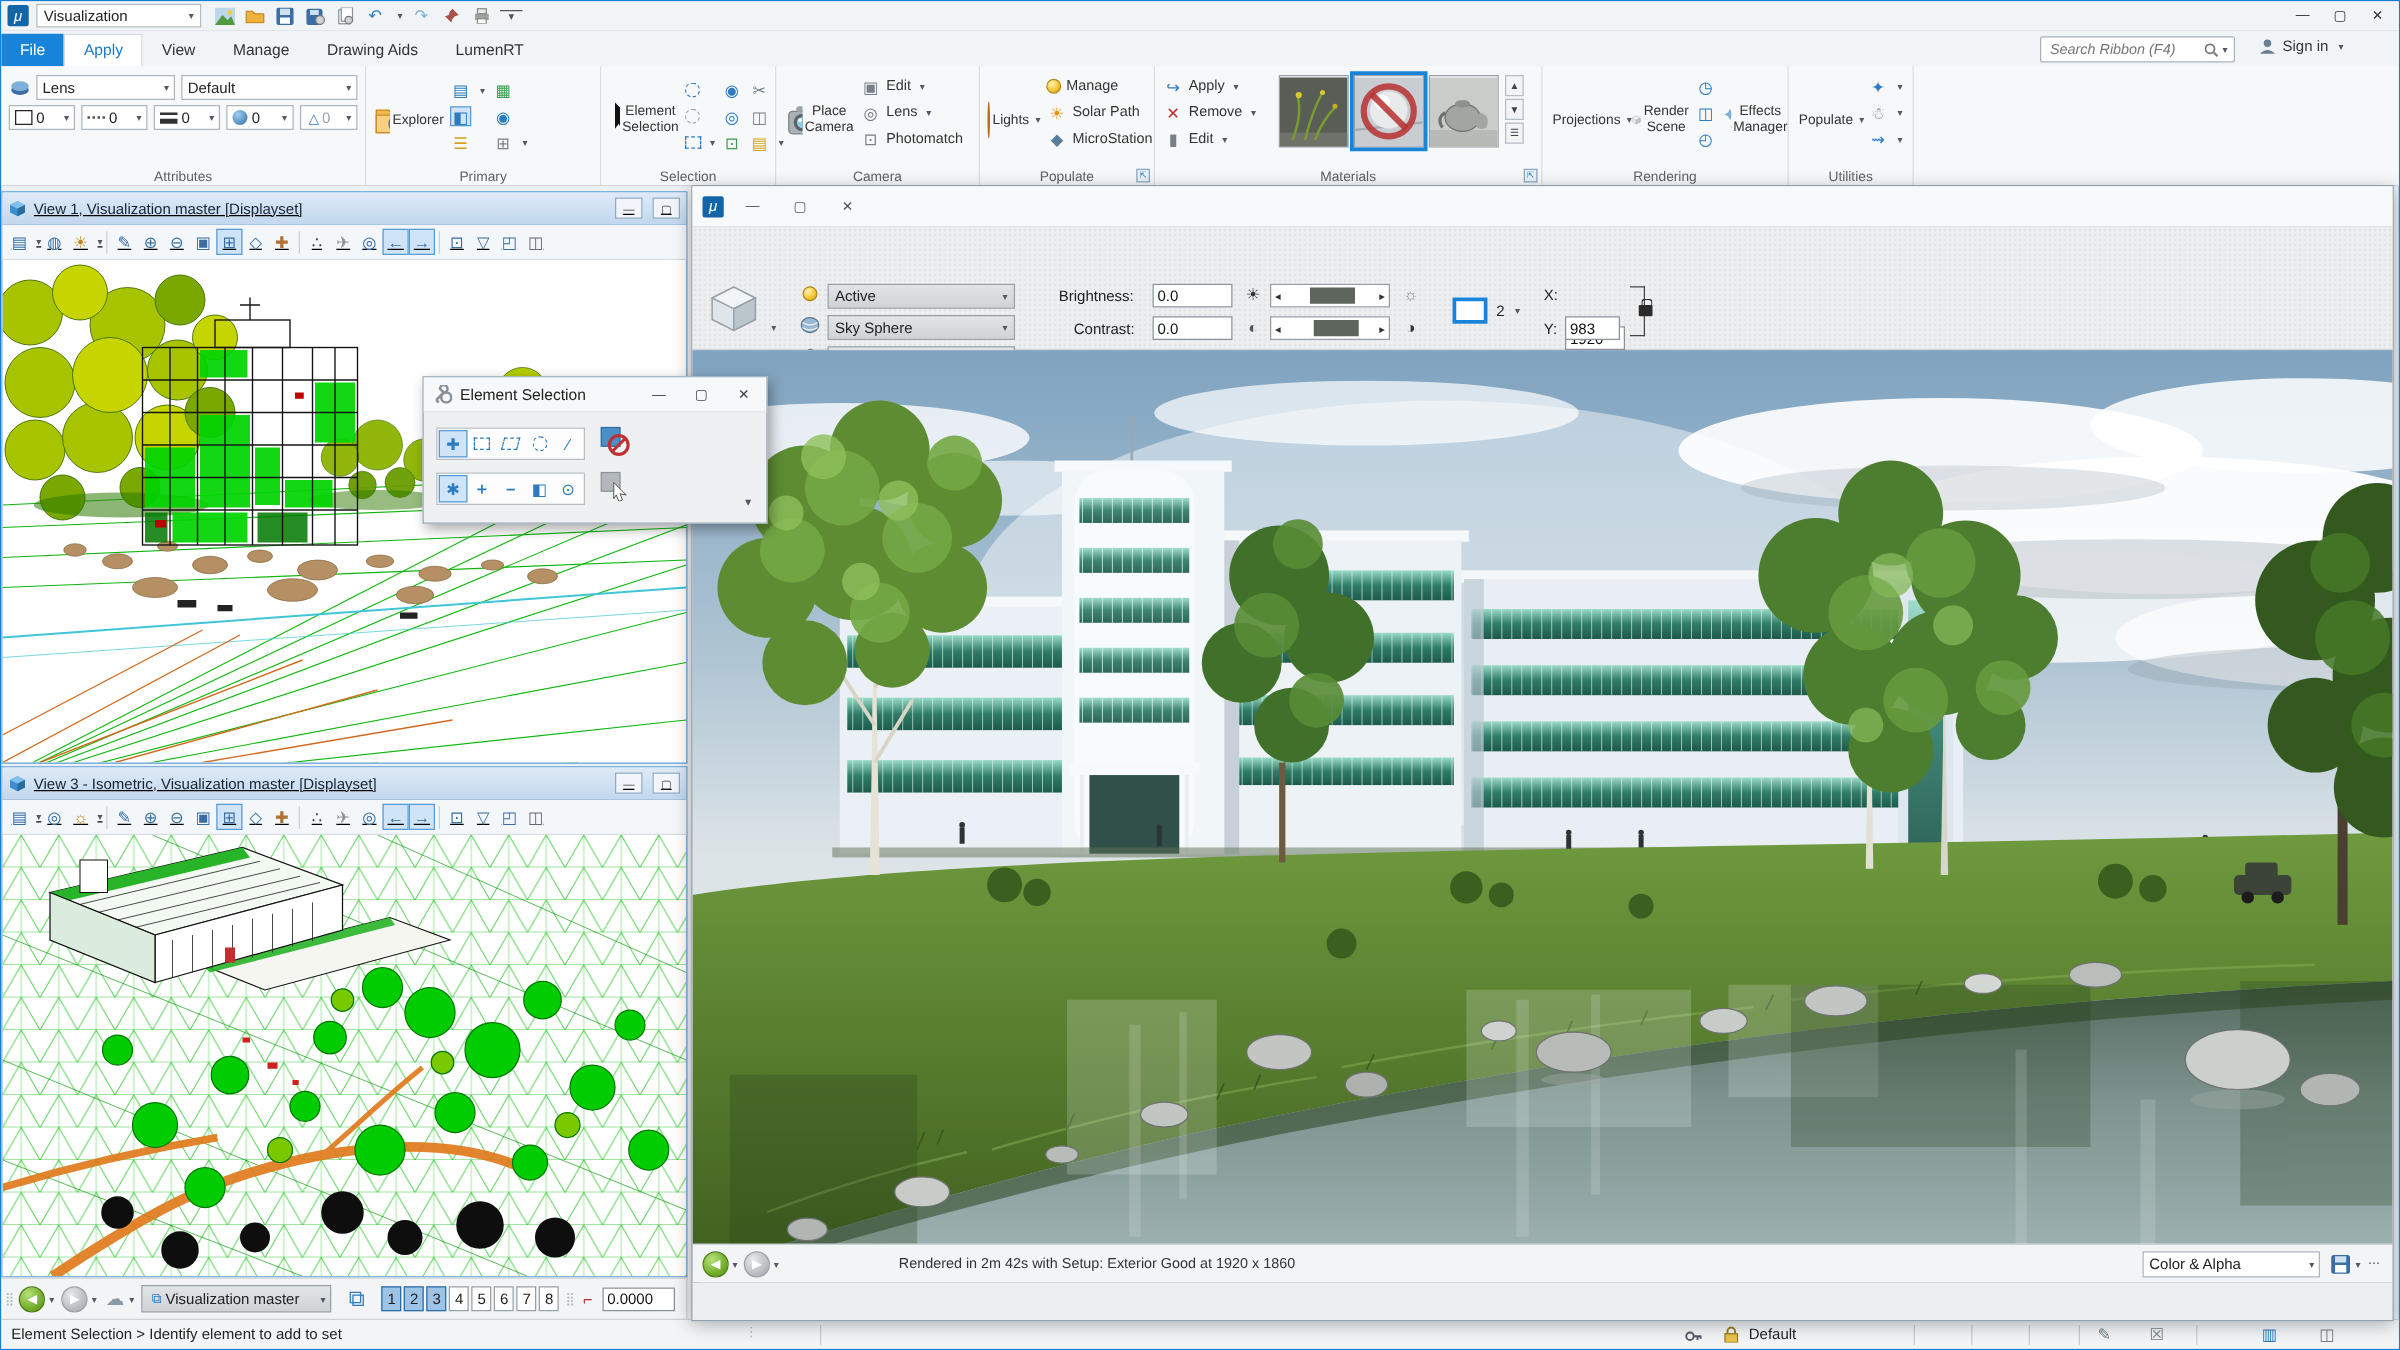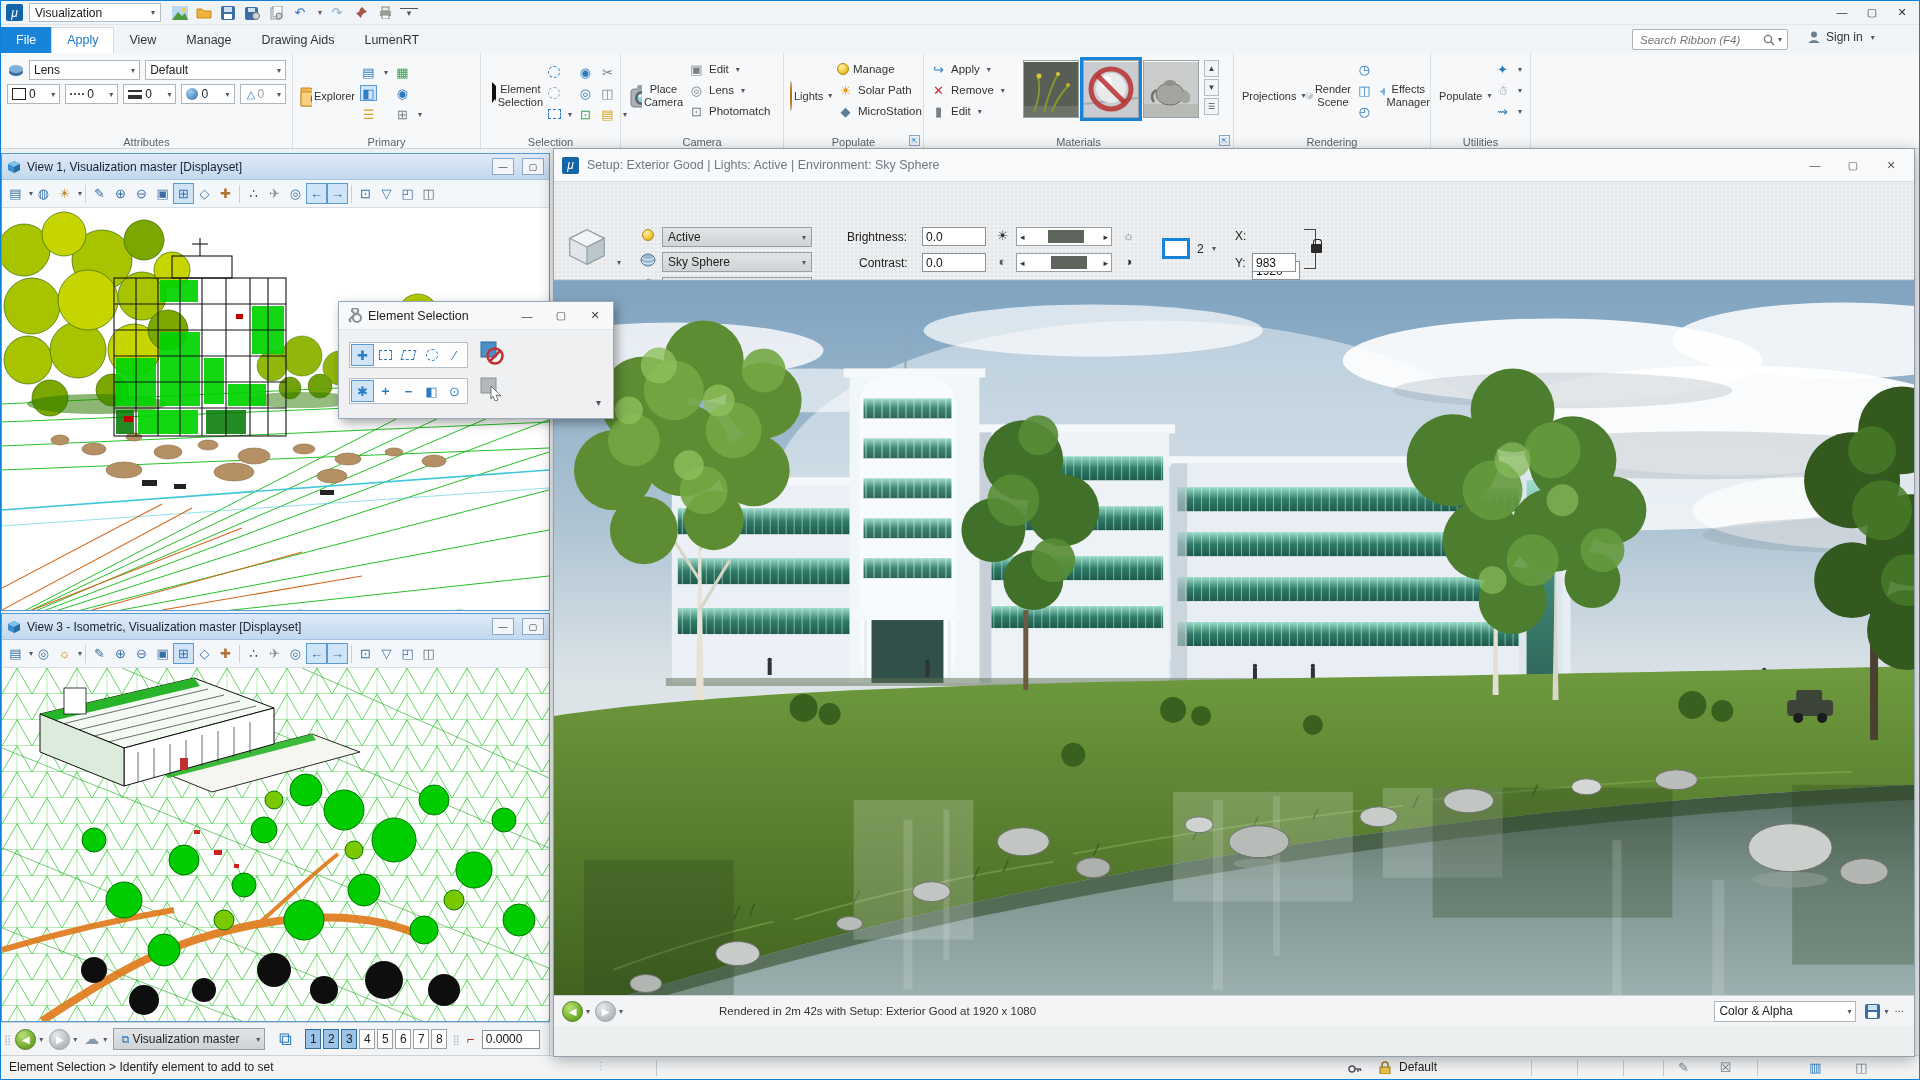--- a/index.html
+++ b/index.html
@@ -57,21 +57,21 @@
 .matthumbs { display:flex; gap:4px; padding-top:3px; }
 .mat { width:56px; height:58px; border:1px solid #9aa1a7; position:relative; flex:none; }
 .mat.sel { outline:3px solid #1884d9; }
 .matscroll { display:flex; flex-direction:column; gap:2px; padding-top:3px; }
 .mscb { width:15px; height:17px; border:1px solid #b4bcc4; background:#f2f4f6; font-size:8px;
   display:flex; align-items:center; justify-content:center; color:#444; }
 .bulbdot { width:12px; height:12px; border-radius:50%; flex:none;
   background:radial-gradient(circle at 35% 30%, #fff3b0, #f4c430 60%, #c89018); border:1px solid #b08818; }
 
 
-.vwin { position:absolute; left:0; width:549px; background:#fff; border:1px solid #569bd5; }
+.vwin { position:absolute; left:0; width:549px; background:#fff; border:1px solid #569bd5;text-decoration:underline; }
 .vtitle { height:26px; background:linear-gradient(#dfeaf7,#c2d8ee); display:flex; align-items:center;
   gap:6px; padding:0 5px; font-size:12px; color:#16222e; border-bottom:1px solid #a8c4e0; }
 .vtitle .t { flex:1; overflow:hidden; white-space:nowrap; }
 .vwbtn { width:22px; height:17px; background:#f2f6fa; border:1px solid #8fa9c2; font-size:9px;
   display:flex; align-items:center; justify-content:center; color:#333; margin-left:2px; flex:none; }
 .vtools { height:28px; background:#f4f7fa; border-bottom:1px solid #d6dde4; display:flex; align-items:center; padding:0 3px; }
 .vtools .mi { width:21px; height:21px; font-size:13px; color:#3a6ea5; }
 .vtools .sep { width:1px; height:18px; background:#c8d0d8; margin:0 3px; }
 .vcanvas { position:relative; overflow:hidden; }
 .vcanvas svg { display:block; }
@@ -905,21 +905,20 @@
     <span class="mi g" style="position:absolute;left:1716px;top:3px">☒</span>
     <span class="ssep" style="left:1756px"></span>
     <span class="mi b" style="position:absolute;left:1806px;top:3px">▥</span>
     <span class="mi g" style="position:absolute;left:1852px;top:3px">◫</span>
   </div>
   <div class="blueline"></div>
 
   <div class="rdlg">
     <div class="rtitle">
       <span class="logo" style="margin:0">μ</span>
-      <span class="t">Setup: Exterior Good | Lights: Active | Environment: Sky Sphere</span>
       <span class="rwbtn">—</span>
       <span class="rwbtn">▢</span>
       <span class="rwbtn">✕</span>
     </div>
 
     <div class="rtools">
       <span class="icsvg" style="position:absolute;left:12px;top:44px">
         <svg width="42" height="42" viewBox="0 0 34 34">
             <path d="M17 3 L31 10 L31 24 L17 31 L3 24 L3 10 Z" fill="#dfe5e9" stroke="#98a2aa"></path>
             <path d="M17 3 L31 10 L17 17 L3 10 Z" fill="#f2f5f7" stroke="#98a2aa"></path>
@@ -1258,21 +1257,21 @@
             </g>
         </g>
       </svg>
 
       
       <div class="rfoot">
         <span class="cbtn green" style="margin-left:8px">◀</span>
         <span class="da">▾</span>
         <span class="cbtn gray" style="margin-left:5px">▶</span>
         <span class="da">▾</span>
-        <span style="margin-left:96px">Rendered in 2m 42s with Setup: Exterior Good at 1920 x 1080</span>
+        <span style="margin-left:96px">Rendered in 2m 42s with Setup: Exterior Good at 1920 x 1860</span>
         <div style="flex:1"></div>
         <div class="combo" style="width:142px;height:21px">
           <span class="val">Color &amp; Alpha</span>
           <span class="da">▾</span>
         </div>
         <span class="icsvg" style="margin-left:8px">
             <svg width="17" height="17">
               <rect width="15" height="15" x="1" y="1" rx="2" fill="#3a6ea5"></rect>
               <rect x="4" y="2" width="9" height="5" fill="#cfe0ef"></rect>
               <rect x="4" y="9" width="9" height="6" fill="#fff"></rect>

